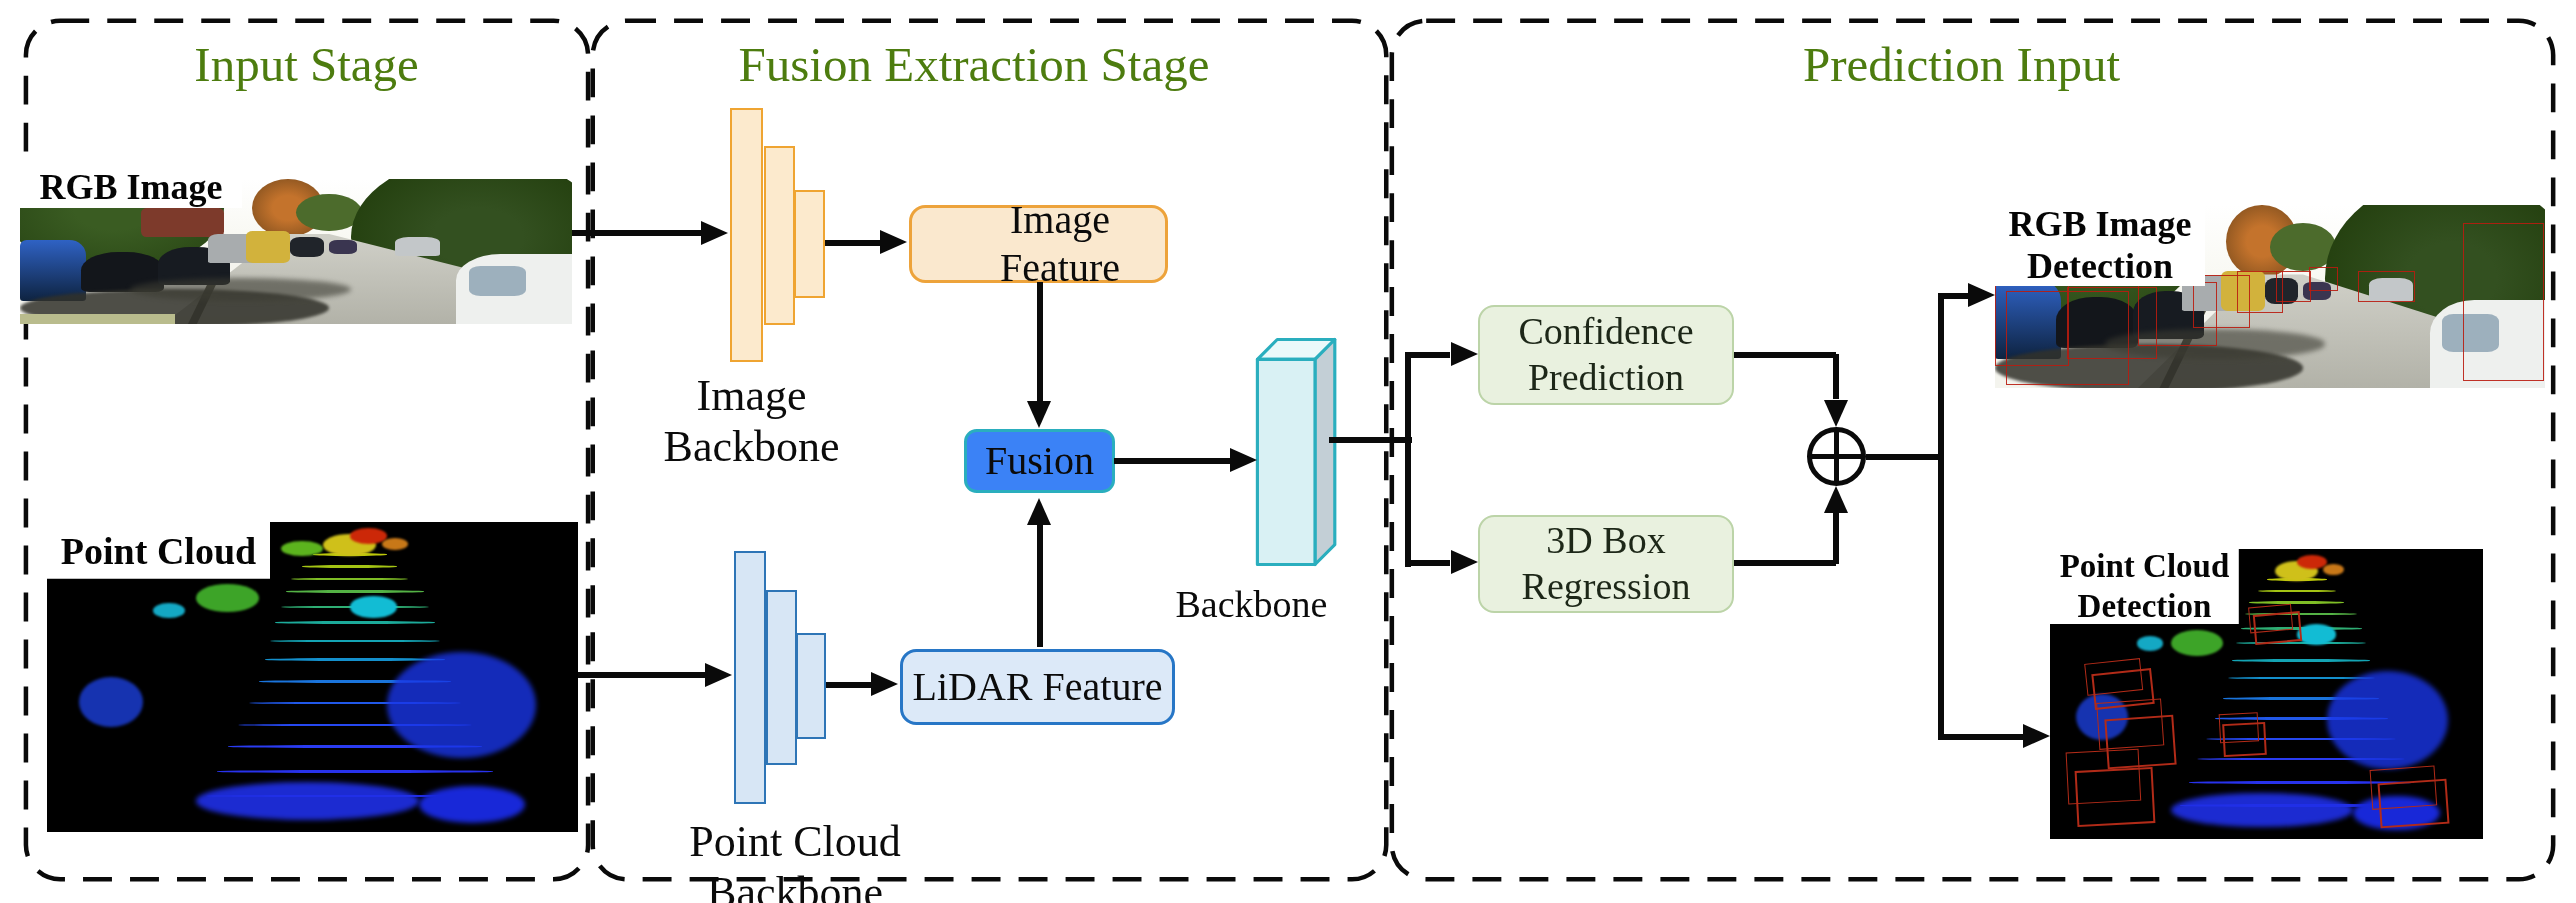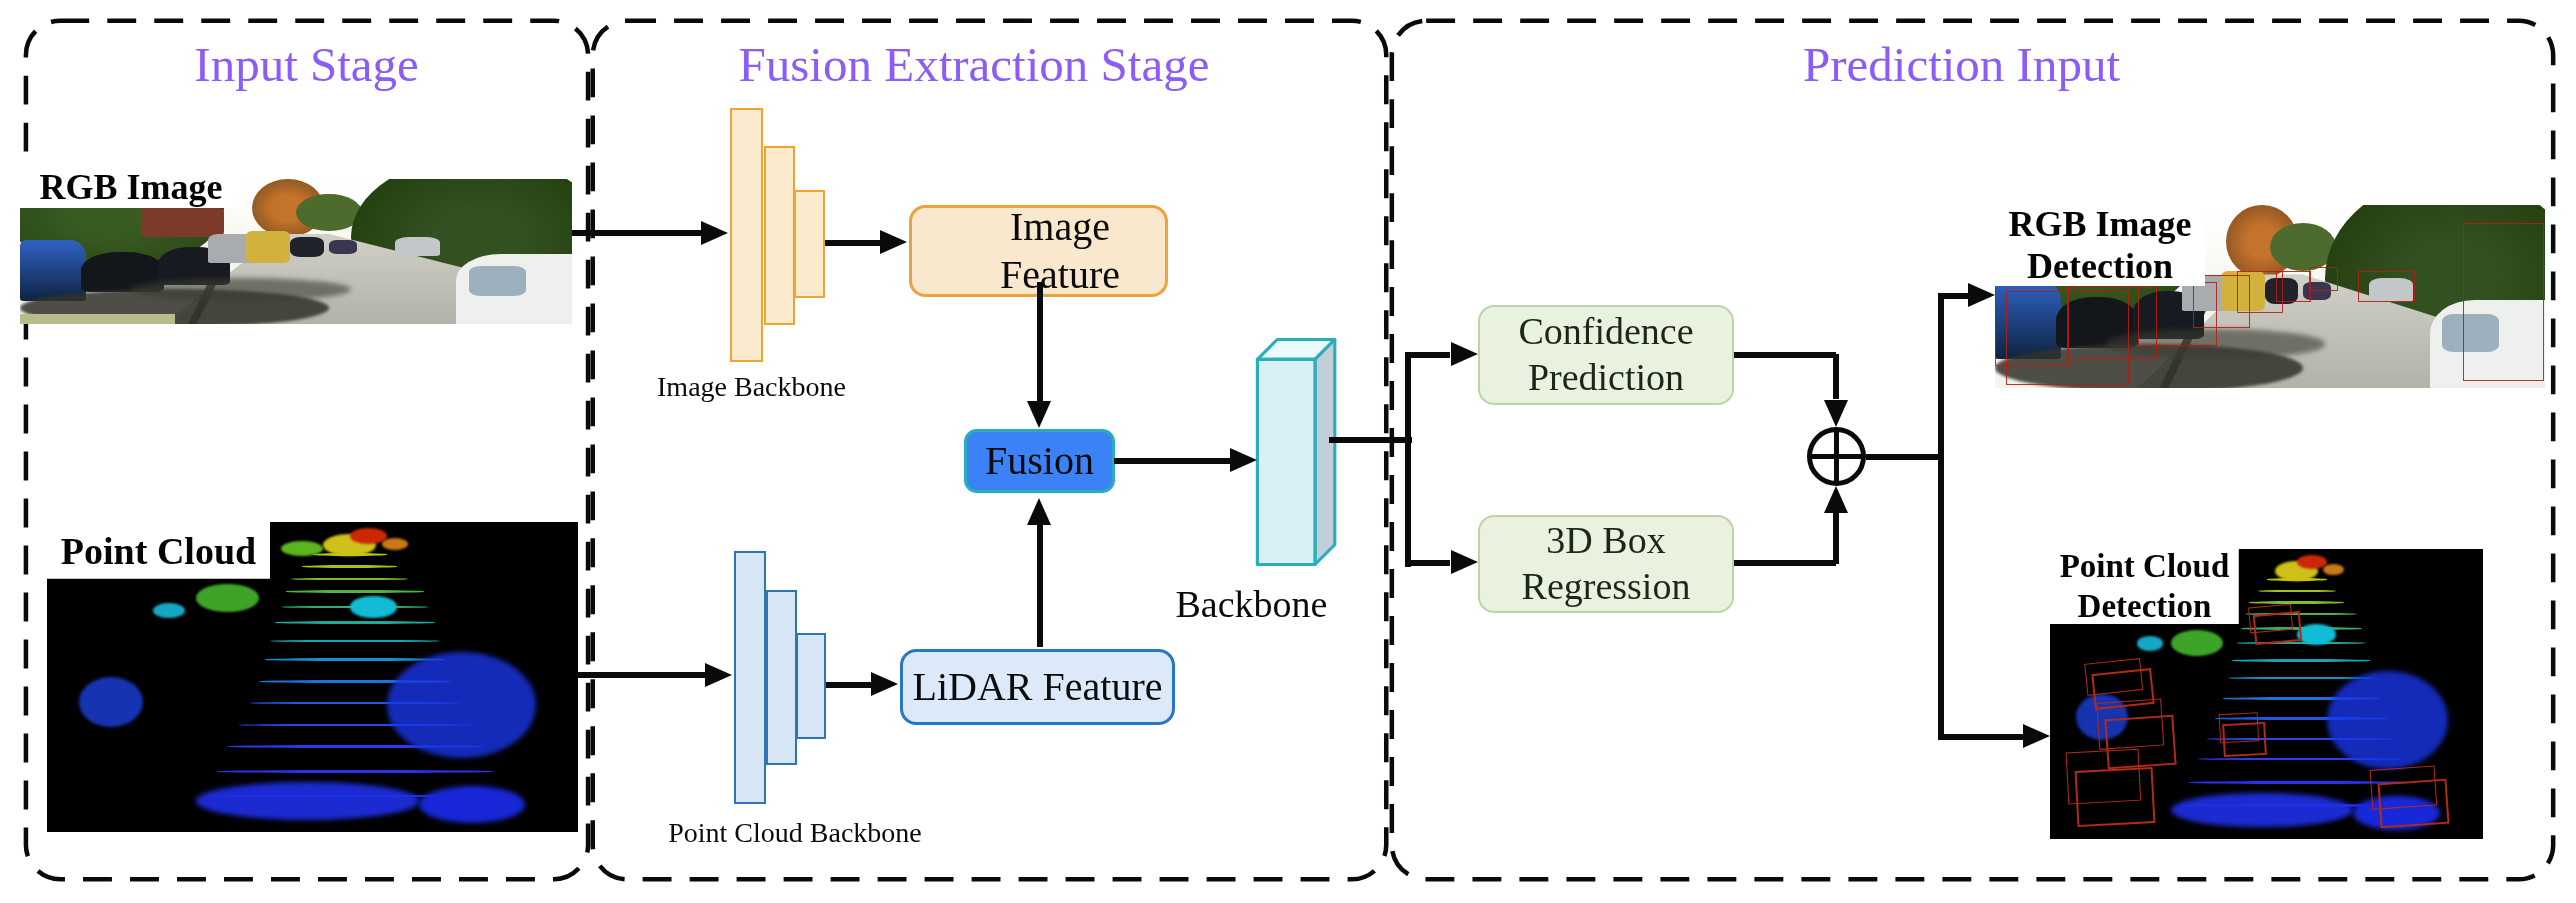--- a/index.html
+++ b/index.html
@@ -1,31 +1,31 @@
 <!DOCTYPE html>
 <html style="font-size:14.5px"><head>
 <meta charset="utf-8">
 <style>
   html,body{margin:0;padding:0;background:#fff;}
   body{width:2576px;height:904px;position:relative;overflow:hidden;
        font-family:"Liberation Serif","DejaVu Serif",serif;color:#0b0b0b;}
   .abs{position:absolute;}
   .stage-border{position:absolute;pointer-events:none;}
-  .stitle{position:absolute;font-size:49px;line-height:1.1;text-align:center;color:#8b5cf6;}
+  .stitle{position:absolute;font-size:49px;line-height:1.1;text-align:center;color:#4d7c0f;}
   .line{position:absolute;background:#0a0a0a;}
   .ah-r{position:absolute;width:0;height:0;border-top:12.7px solid transparent;border-bottom:12.7px solid transparent;border-left:27px solid #0a0a0a;}
   .ah-d{position:absolute;width:0;height:0;border-left:12.7px solid transparent;border-right:12.7px solid transparent;border-top:27px solid #0a0a0a;}
   .ah-u{position:absolute;width:0;height:0;border-left:12.7px solid transparent;border-right:12.7px solid transparent;border-bottom:27px solid #0a0a0a;}
   .fbox{position:absolute;display:flex;align-items:center;justify-content:center;text-align:center;
         font-size:40px;line-height:1.2;white-space:pre-line;box-sizing:border-box;border-radius:16.3px;}
   .gbox{border:2.7px solid #BCD4A8;background:#E9F1DF;color:#1d2718;font-size:38px;}
   .bar{position:absolute;box-sizing:border-box;}
   .ibar{background:#FCEACD;border:2.7px solid #EFA431;}
   .pbar{background:#D7E6F5;border:2.7px solid #2E75B6;}
-  .slabel{position:absolute;font-size:28px;line-height:1.15;text-align:center;}
+  .slabel{position:absolute;font-size:44px;line-height:1.15;text-align:center;}
   .chip{position:absolute;display:flex;align-items:center;justify-content:center;text-align:center;
         font-weight:700;white-space:pre-line;z-index:6;color:#050505;}
   .photo{position:absolute;overflow:hidden;background:#f4f4ee;}
   .blob{position:absolute;border-radius:50%;}
   .strip{position:absolute;height:2.7px;border-radius:50%;}
   .wf{position:absolute;border:2.3px solid #b22b18;}
   .wf::after{content:"";position:absolute;inset:-40% 14% 40% -14%;border:1.8px solid #b22b18;}
   .redbox{position:absolute;border:1.8px solid rgba(185,28,16,.9);}
   .pcblock{position:absolute;background:#000;overflow:hidden;}
   .sum{position:absolute;width:49px;height:49px;border:5.4px solid #0a0a0a;border-radius:50%;background:#fff;}
@@ -102,21 +102,21 @@
   <div class="blob" style="left:28%;top:84%;width:42%;height:12%;background:#2030e8;opacity:.9;filter:blur(2.7px);"></div>
   <div class="blob" style="left:70%;top:85%;width:20%;height:12%;background:#1828d8;filter:blur(2.7px);"></div>
 </div>
 <div class="chip" style="left:47px;top:522px;width:223px;height:57px;font-size:38px;">Point Cloud</div>
 
 <div class="bar ibar" style="left:730px;top:108px;width:33px;height:254px;"></div>
 <div class="bar ibar" style="left:764px;top:146px;width:31px;height:179px;"></div>
 <div class="bar ibar" style="left:794px;top:190px;width:31px;height:108px;"></div>
 <div class="slabel" style="left:616px;top:371px;width:271px;">Image Backbone</div>
 
-<div class="fbox" style="left:909px;top:205px;width:259px;height:92px;background:#FAE8CE;border:3.6px solid #EDA33B;padding-left:43px;">Image Feature</div>
+<div class="fbox" style="left:909px;top:205px;width:259px;height:78px;background:#FAE8CE;border:3.6px solid #EDA33B;padding-left:43px;">Image Feature</div>
 
 <div class="bar pbar" style="left:734px;top:551px;width:32px;height:253px;"></div>
 <div class="bar pbar" style="left:766px;top:590px;width:31px;height:175px;"></div>
 <div class="bar pbar" style="left:796px;top:633px;width:30px;height:106px;"></div>
 <div class="slabel" style="left:628px;top:817px;width:334px;">Point Cloud Backbone</div>
 
 <div class="fbox" style="left:900px;top:649px;width:275px;height:76px;background:#DCE9F8;border:3.6px solid #2776C6;">LiDAR Feature</div>
 
 <div class="fbox" style="left:964px;top:429px;width:151px;height:64px;background:#3b82f6;border:3.6px solid #2AAEBE;border-radius:12.7px;">Fusion</div>
 

